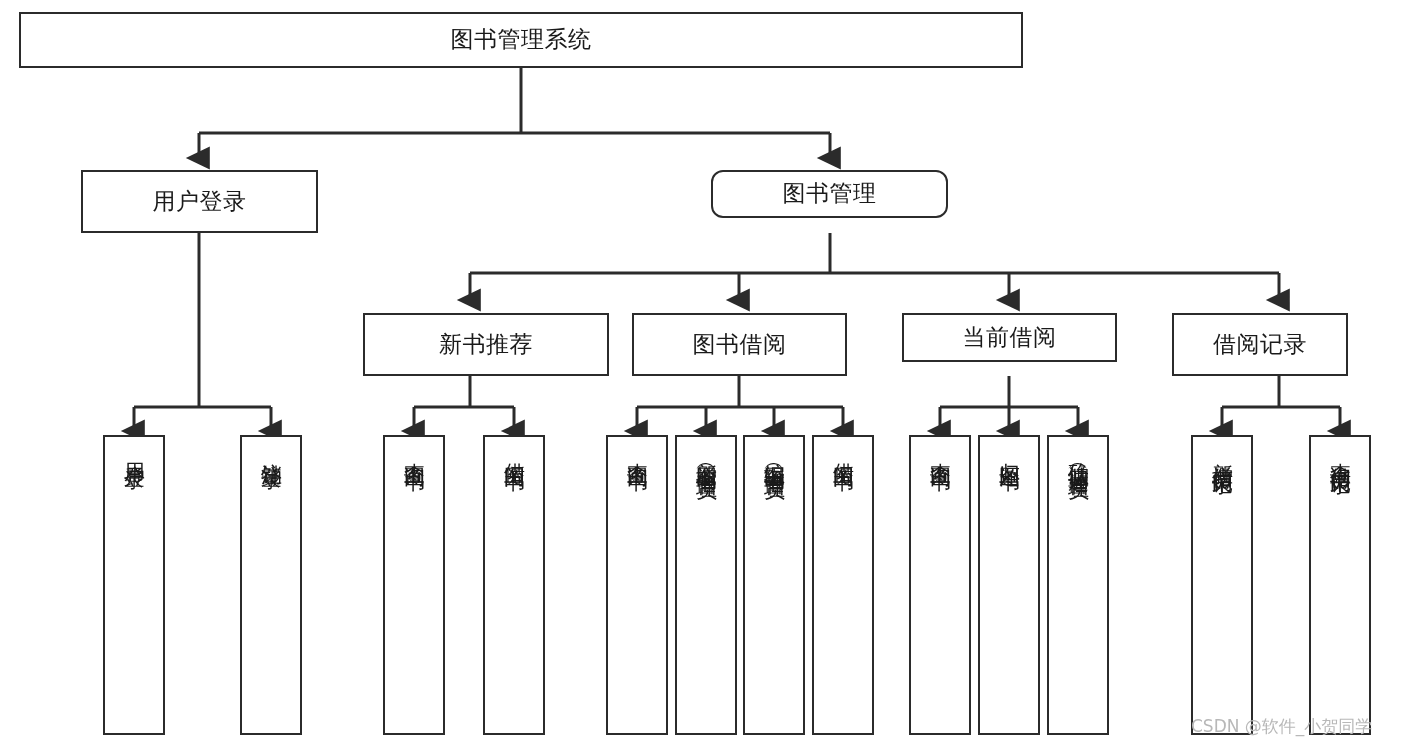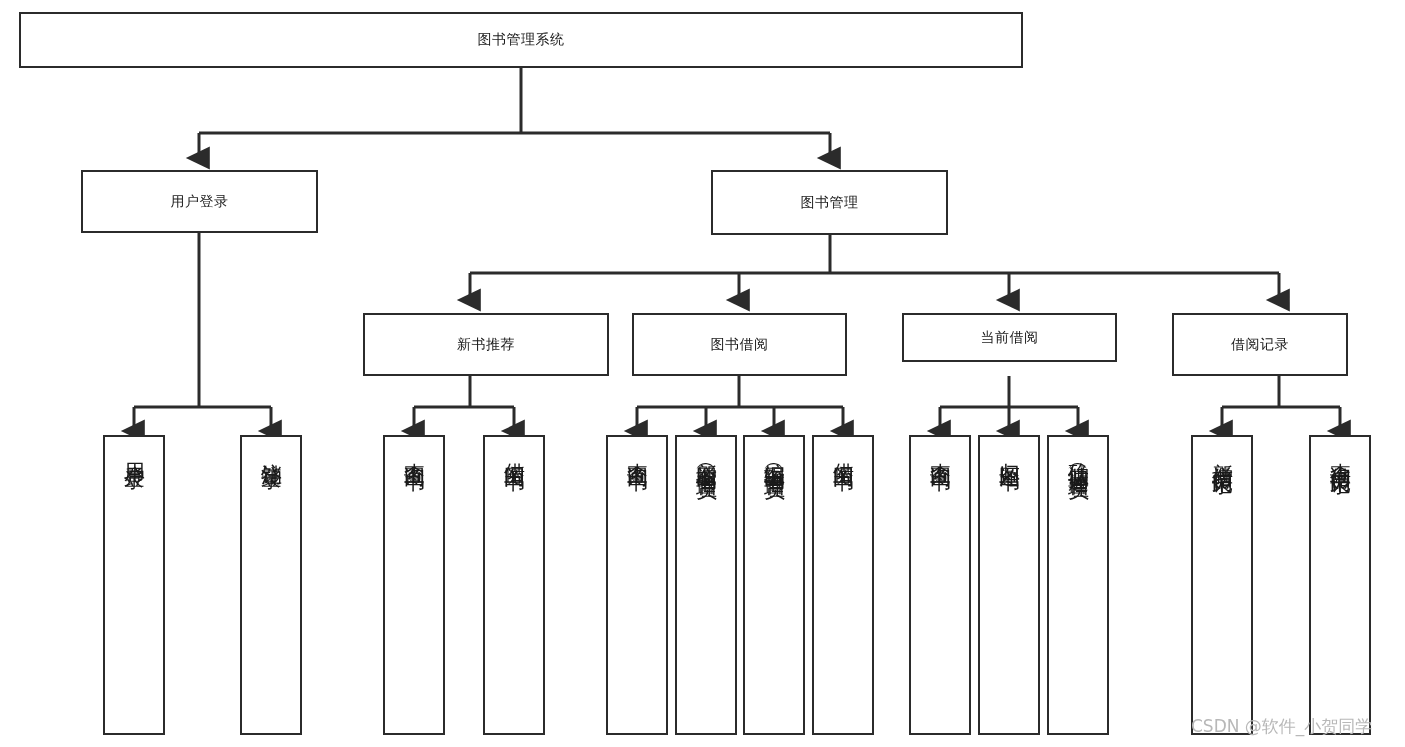--- a/index.html
+++ b/index.html
@@ -34,21 +34,21 @@
     justify-content: center;
     z-index: 2;
   }
   .node .label {
     color: #1a1a1a;
     text-align: center;
     line-height: 1.12;
     letter-spacing: 0.5px;
   }
   .node.horiz .label {
-    font-size: 14px;
+    font-size: 23px;
     writing-mode: horizontal-tb;
     font-family: Liberation Serif, serif;
   }
   .node.vert {
     align-items: flex-start;
     padding-top: 9px;
   }
   .node.vert .label {
     writing-mode: vertical-rl;
     text-orientation: upright;
@@ -120,21 +120,21 @@
     </g>
   </svg>
 
   <div class="node horiz" style="left:19px; top:12px; width:1004px; height:56px;">
     <span class="label">图书管理系统</span>
   </div>
 
   <div class="node horiz" style="left:81px; top:170px; width:237px; height:63px;">
     <span class="label">用户登录</span>
   </div>
-  <div class="node horiz" style="left:711px; top:170px; width:237px; height:65px;">
+  <div class="node horiz" style="left:711px; top:170px; width:237px; height:48px;border-radius:12px;">
     <span class="label">图书管理</span>
   </div>
 
   <div class="node horiz" style="left:363px; top:313px; width:246px; height:63px;">
     <span class="label">新书推荐</span>
   </div>
   <div class="node horiz" style="left:632px; top:313px; width:215px; height:63px;">
     <span class="label">图书借阅</span>
   </div>
   <div class="node horiz" style="left:902px; top:313px; width:215px; height:49px;">

